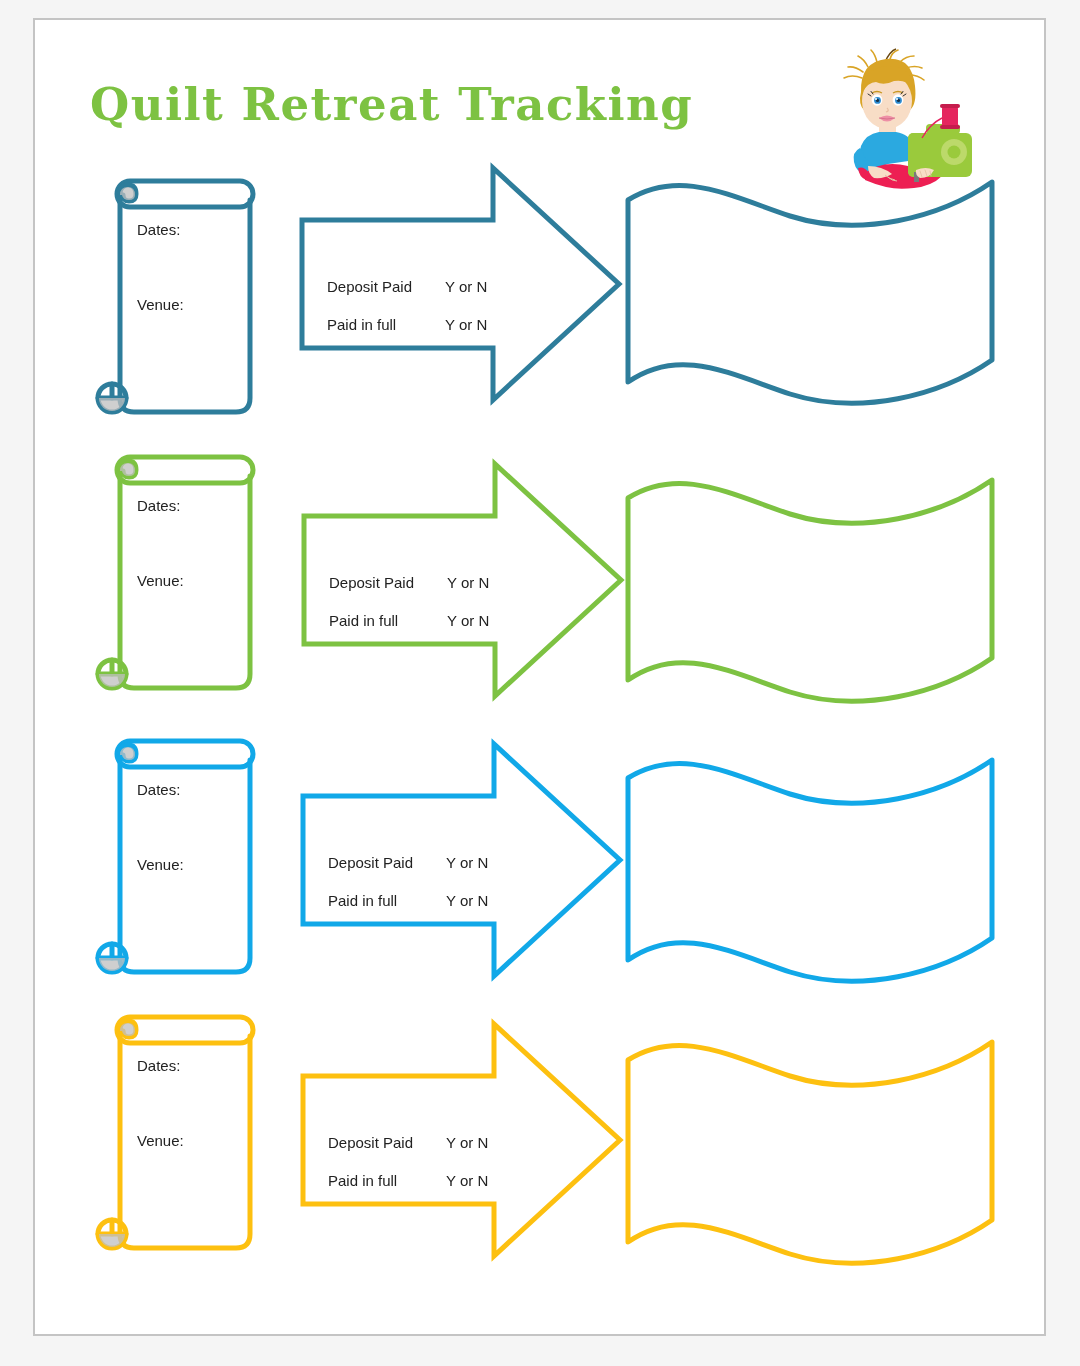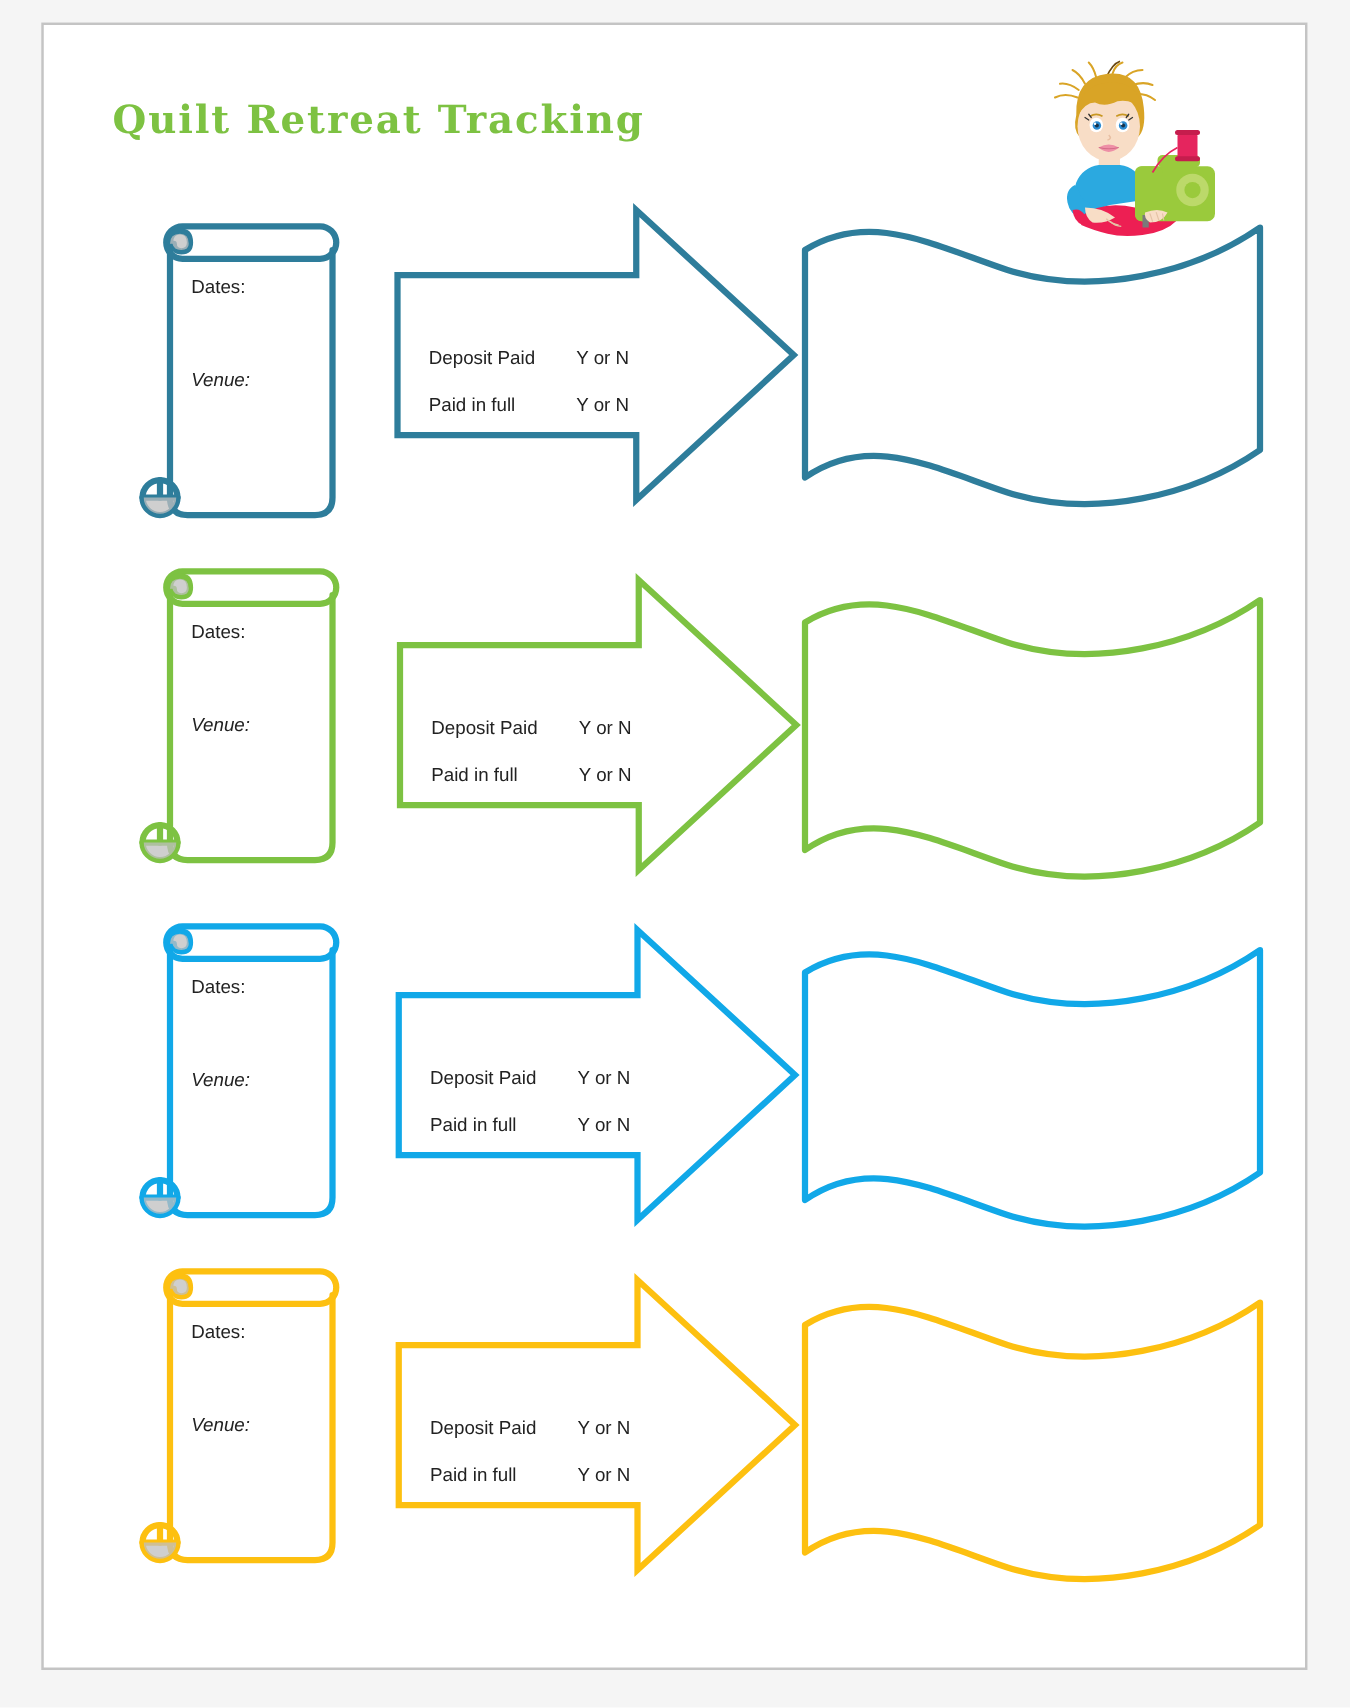--- a/index.html
+++ b/index.html
@@ -26,40 +26,40 @@
     box-sizing: border-box;
     overflow: hidden;
   }
 
   
   #title {
     position: absolute;
     left: 55px;
     top: 58px;
     font-family: "DejaVu Serif", "Liberation Serif", serif;
-    font-size: 31px;
+    font-size: 45px;
     font-weight: bold;
     letter-spacing: 1.5px;
     color: #7DC242;
     white-space: nowrap;
   }
 
   
   #clipart {
     position: absolute;
     left: 795px;
     top: 28px;
     width: 150px;
     height: 145px;
   }
 
   
   .row {
     position: absolute;
-    left: 16px;
+    left: 0;
     width: 899px;
     height: 280px;
   }
 
   
   .scroll-wrap {
     position: absolute;
     left: 60px;
     top: 10px;
     width: 200px;
@@ -67,21 +67,21 @@
   }
   .scroll-svg { display:block; width:200px; height:250px; }
 
   .scroll-label {
     position: absolute;
     font-size: 15px;
     color: #222222;
     white-space: nowrap;
   }
   .scroll-label.dates { left: 42px; top: 51px; }
-  .scroll-label.venue { left: 42px; top: 126px; font-style: italic; }
+  .scroll-label.venue { left: 42px; top: 126px; }
 
   
   .arrow-wrap {
     position: absolute;
     left: 262px;
     top: 0px;
     width: 330px;
     height: 250px;
   }
   .arrow-svg { display:block; width:330px; height:250px; }

